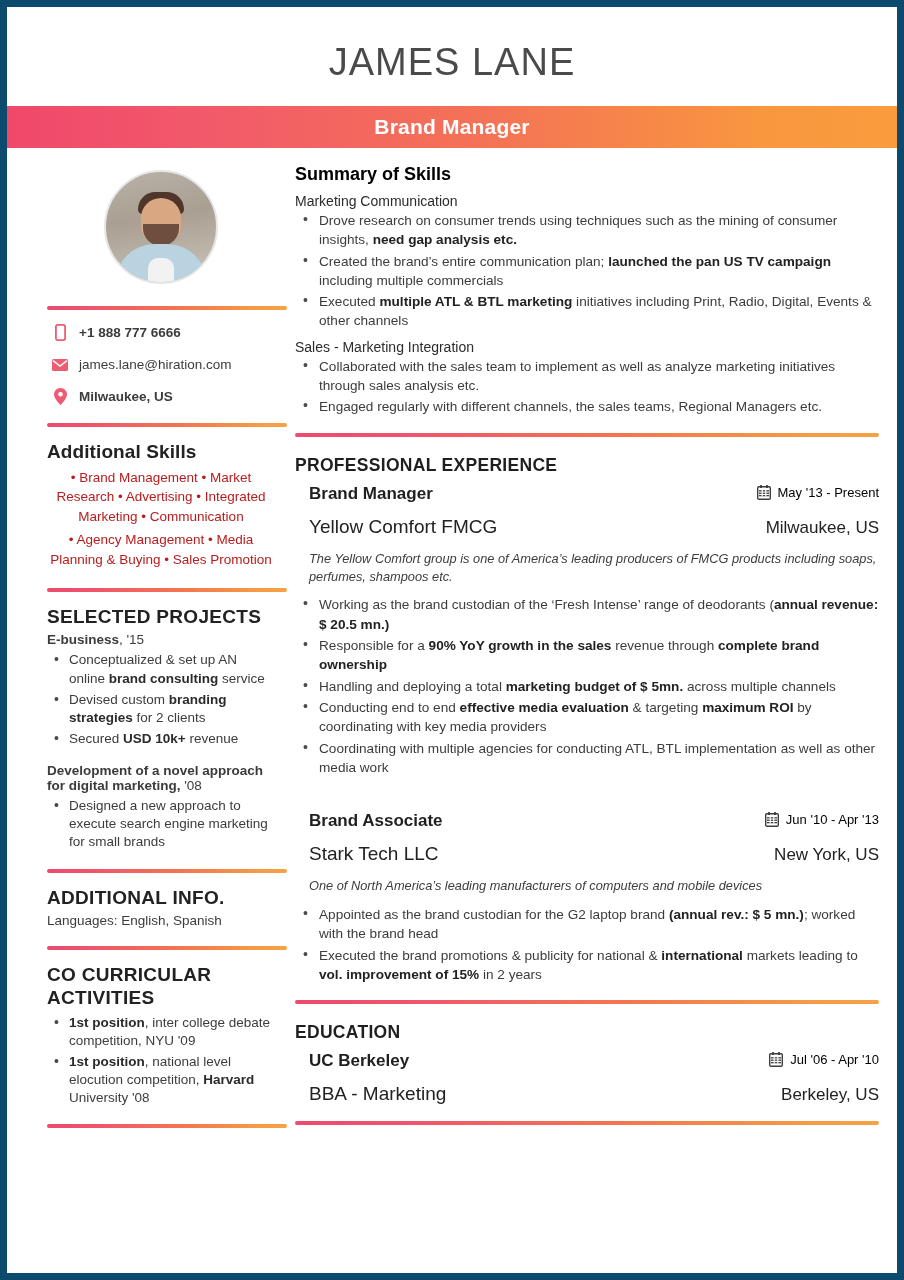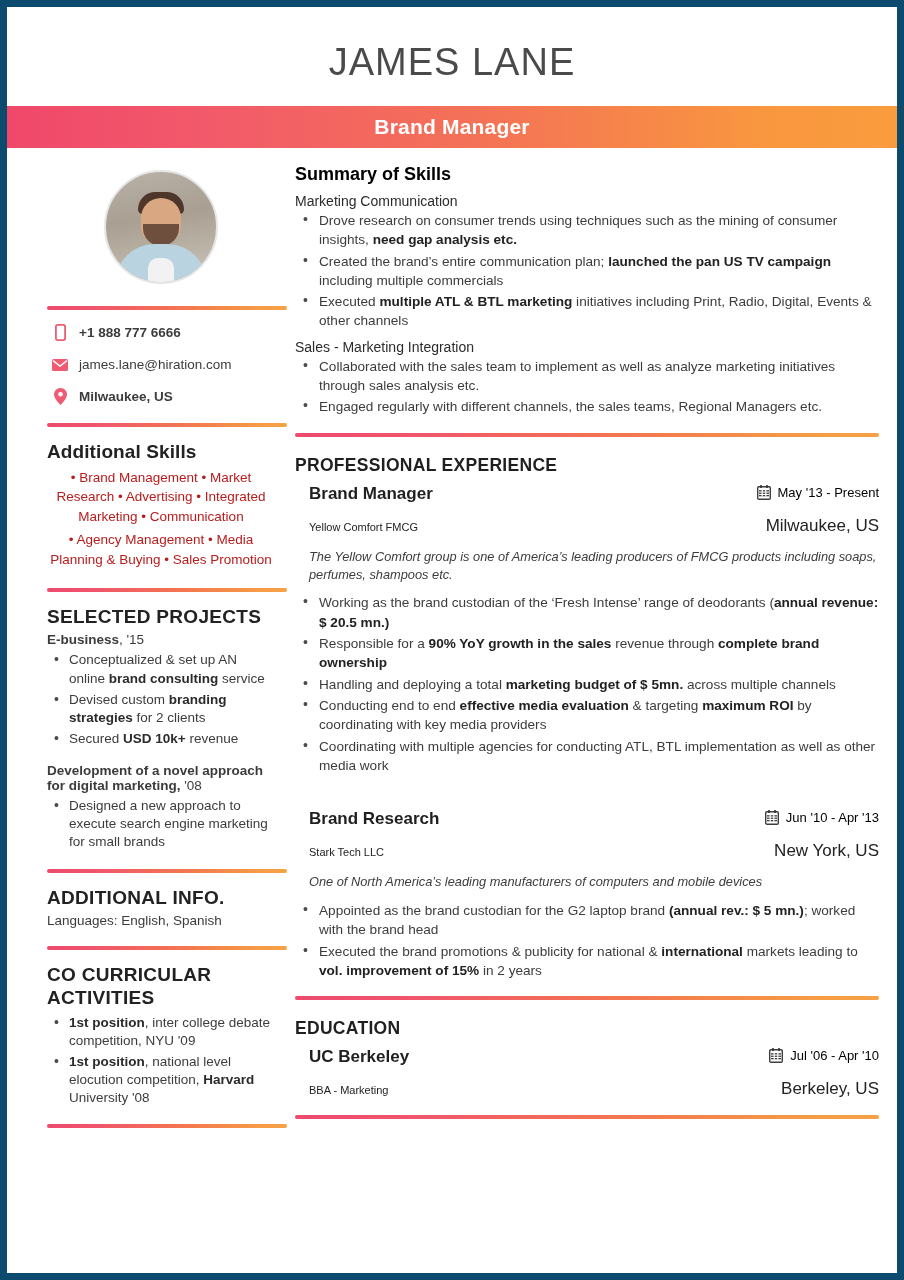--- a/index.html
+++ b/index.html
@@ -132,21 +132,21 @@
     content: "\2022"; position: absolute; left: 8px; top: -1px;
     color: #4a4a4a; font-size: 14px;
   }
   .r-list li b { font-weight: bold; color: #222; }
 
   .job { margin-top: 8px; padding-left: 14px; }
   .job-row { display: flex; align-items: center; justify-content: space-between; }
   .job-title { font-size: 17px; font-weight: bold; color: #1f1f1f; }
   .job-date { display: flex; align-items: flex-start; gap: 7px; font-size: 13px; color: #000000; }
   .job-org-row { display: flex; align-items: baseline; justify-content: space-between; margin-top: 12px; }
-  .job-org { font-size: 11px; color: #222; }
+  .job-org { font-size: 19px; color: #222; }
   .job-loc { font-size: 17px; color: #222; }
   .job-desc { font-style: italic; font-size: 12.8px; color: #3c3c3c; margin-top: 12px; line-height: 1.4; }
   .job .r-list { margin-top: 10px; margin-left: -14px; }
   .job-gap { margin-top: 34px; }
 </style>
 </head>
 <body>
 
 <div class="page">
 
@@ -301,21 +301,21 @@
               <ul class="r-list">
                 <li><span>Working as the brand custodian of the ‘Fresh Intense’ range of deodorants (</span><b>annual revenue: $ 20.5 mn.)</b></li>
                 <li><span>Responsible for a </span><b>90% YoY growth in the sales</b><span> revenue through </span><b>complete brand ownership</b></li>
                 <li><span>Handling and deploying a total </span><b>marketing budget of $ 5mn.</b><span> across multiple channels</span></li>
                 <li><span>Conducting end to end </span><b>effective media evaluation</b><span> &amp; targeting </span><b>maximum ROI</b><span> by coordinating with key media providers</span></li>
                 <li><span>Coordinating with multiple agencies for conducting ATL, BTL implementation as well as other media work</span></li>
               </ul>
             </div>
             <div class="job job-gap">
               <div class="job-row">
-                <div class="job-title">Brand Research</div>
+                <div class="job-title">Brand Associate</div>
                 <div class="job-date">
                   <span><svg width="14" height="15" viewBox="0 0 14 15">
                       <rect x="3" y="0" width="2" height="3" rx="0.6" fill="#3d3d3d"></rect>
                       <rect x="9" y="0" width="2" height="3" rx="0.6" fill="#3d3d3d"></rect>
                       <rect x="0.7" y="1.8" width="12.6" height="12.4" rx="1.2" fill="none" stroke="#3d3d3d" stroke-width="1.4"></rect>
                       <rect x="2" y="5.2" width="10" height="1.3" fill="#3d3d3d"></rect>
                       <rect x="2" y="7.6" width="10" height="1.3" fill="#3d3d3d"></rect>
                       <rect x="2" y="10" width="10" height="1.3" fill="#3d3d3d"></rect>
                       <rect x="4.6" y="4.6" width="1.2" height="7" fill="#ffffff"></rect>
                       <rect x="8.2" y="4.6" width="1.2" height="7" fill="#ffffff"></rect>

